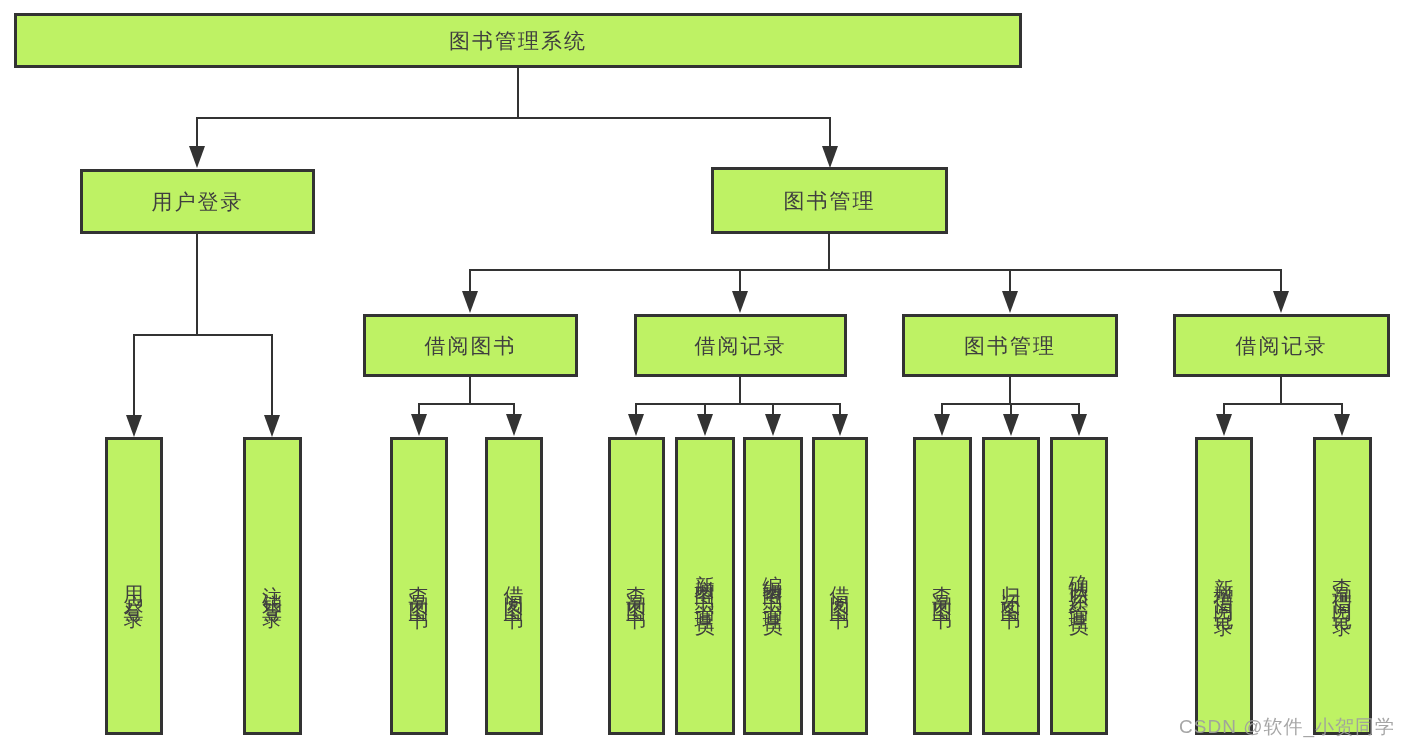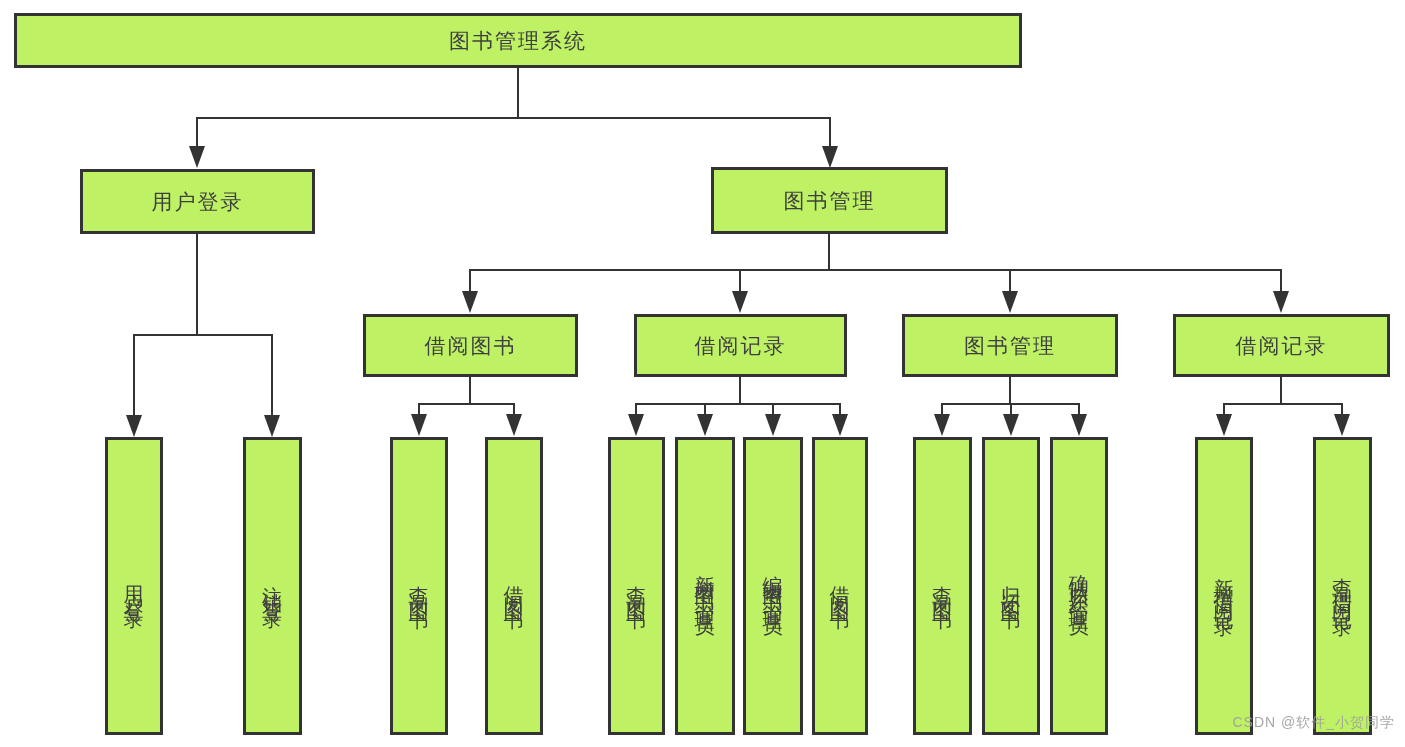--- a/index.html
+++ b/index.html
@@ -41,21 +41,21 @@
     position: absolute;
     width: 0; height: 0;
     border-left: 8px solid transparent;
     border-right: 8px solid transparent;
     border-top: 22px solid #333333;
   }
   .watermark {
     position: absolute;
     top: 714px;
     right: 10px;
-    font-size: 14px;
+    font-size: 19px;
     color: rgba(158,158,158,0.92);
     letter-spacing: 1px;
     white-space: nowrap;
     z-index: 5;
   }
 </style>
 </head>
 <body>
 
 <div class="canvas">

